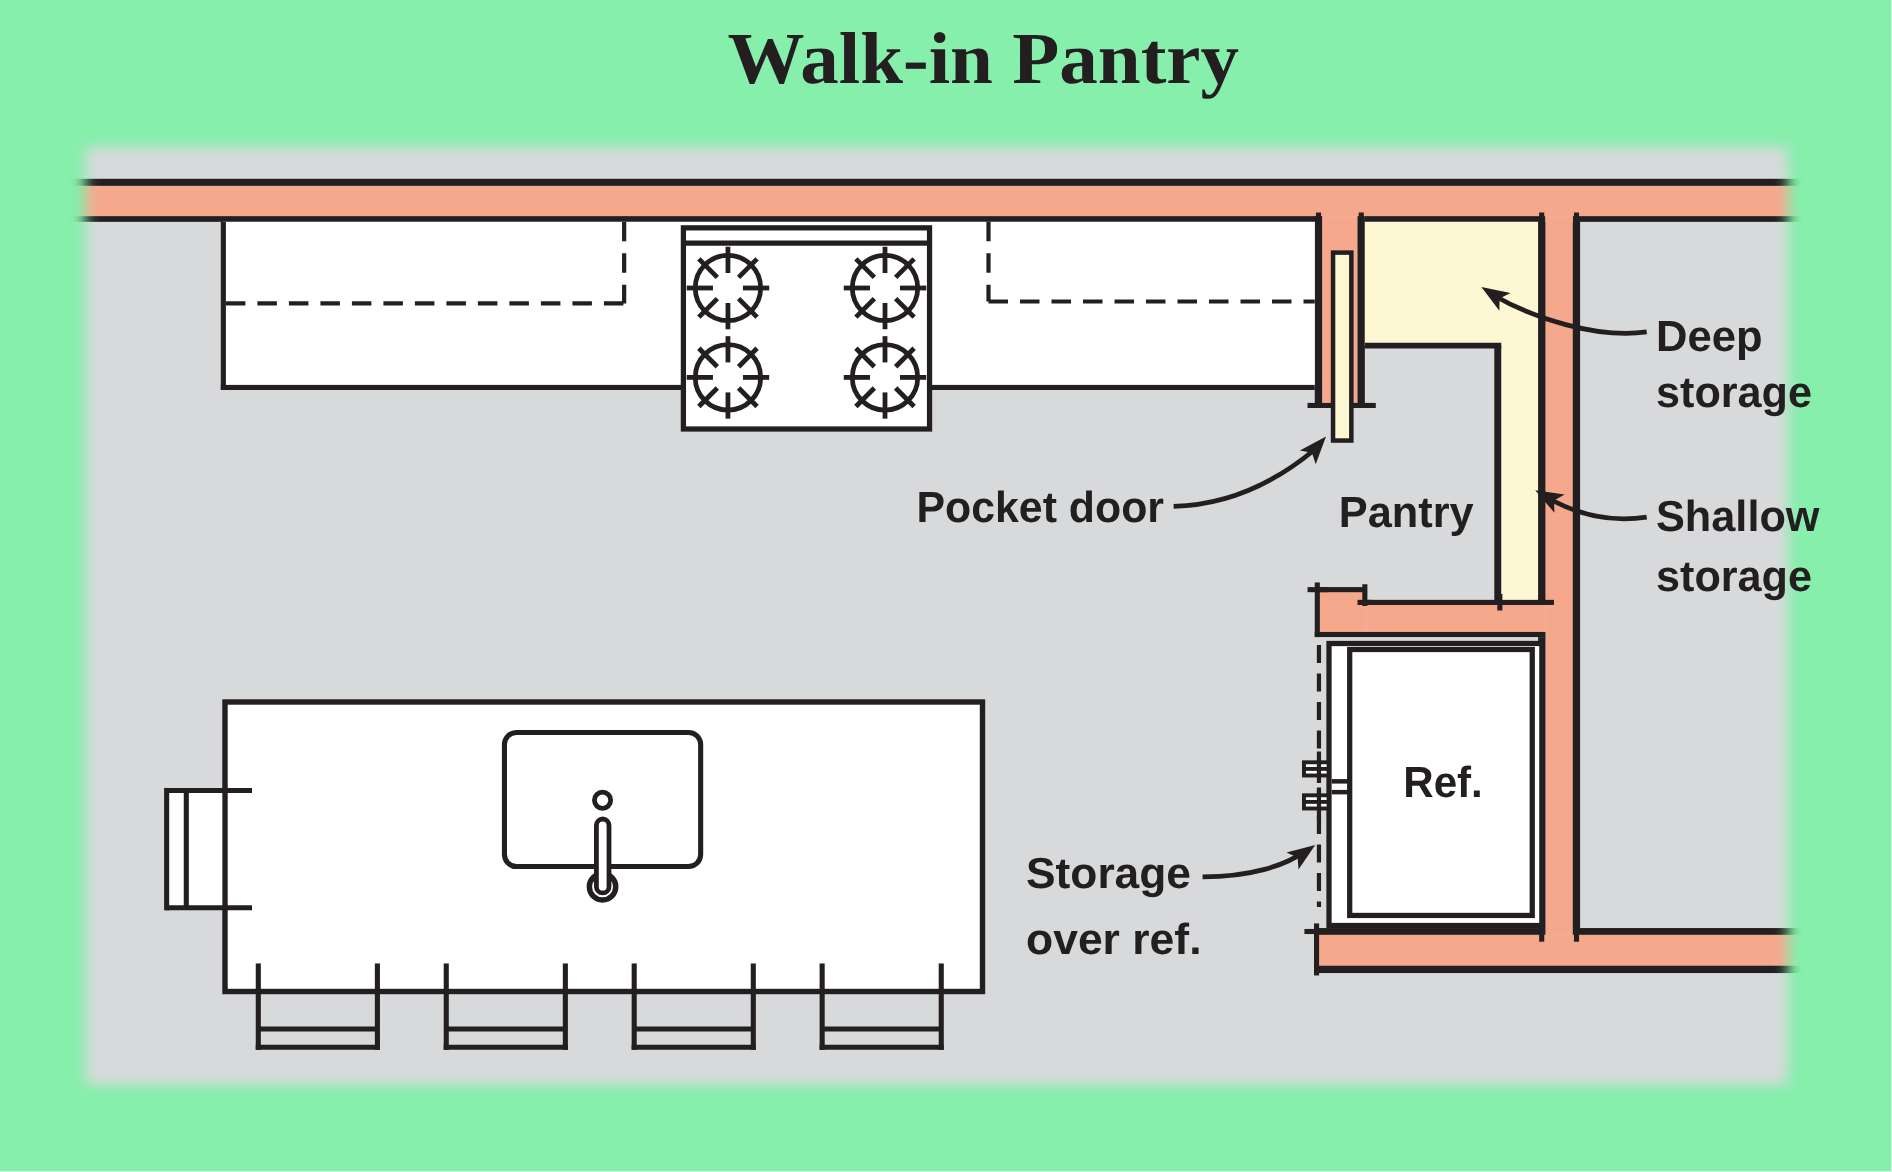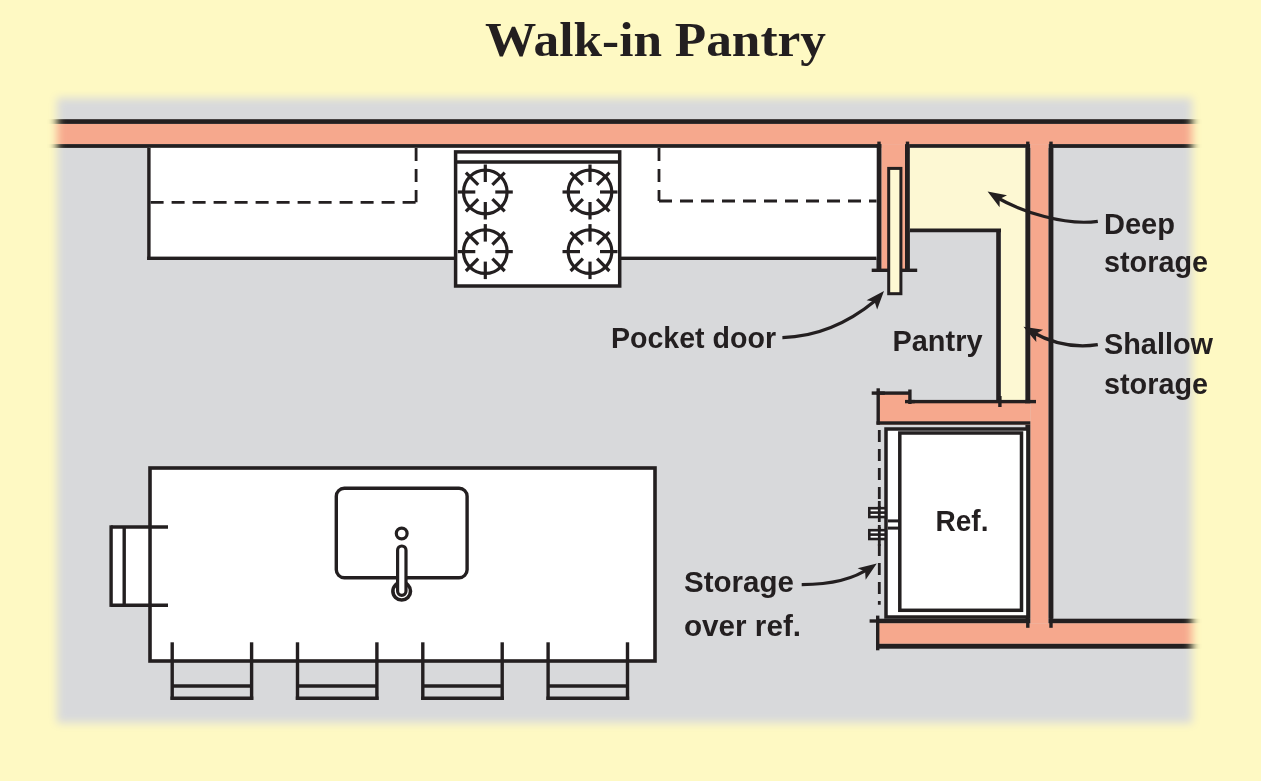--- a/index.html
+++ b/index.html
@@ -1,16 +1,16 @@
 <!DOCTYPE html>
 <html><head>
 <meta charset="utf-8">
 <style>
   html,body{margin:0;padding:0;background:#ffffff;}
-  .page{position:relative;width:1261px;height:781px;background:#fef9c3;overflow:hidden;}
+  .page{position:relative;width:1261px;height:781px;background:#86efac;overflow:hidden;}
   svg{display:block;}
   text{font-family:"Liberation Sans", sans-serif;fill:#231f20;}
   .lbl{font-size:29px;font-weight:bold;}
 </style>
 </head>
 <body>
 <div class="page">
 <svg width="1261" height="781" viewBox="0 0 1261 781">
 <defs>
   <filter id="soft" x="-10%" y="-10%" width="120%" height="120%">

